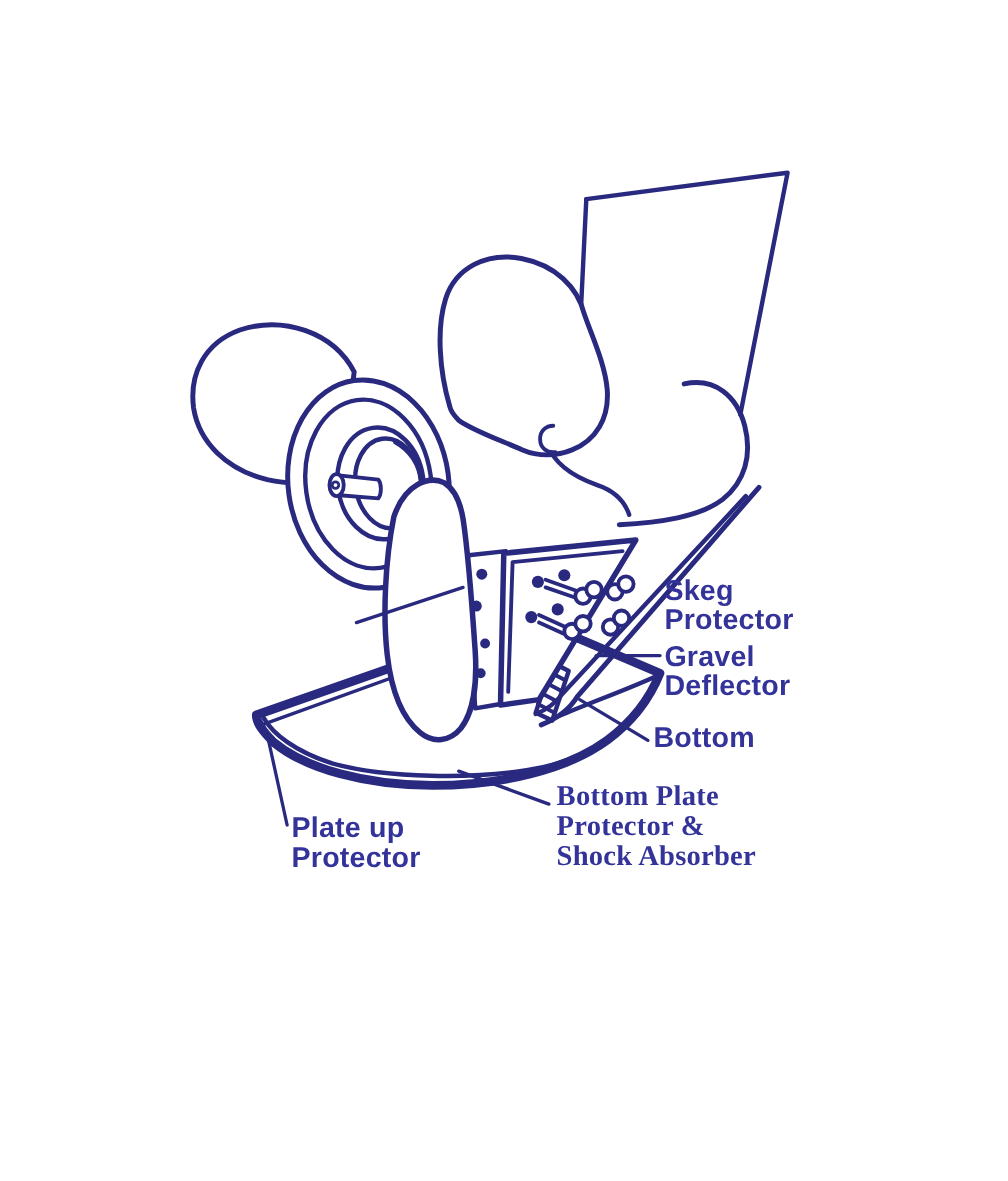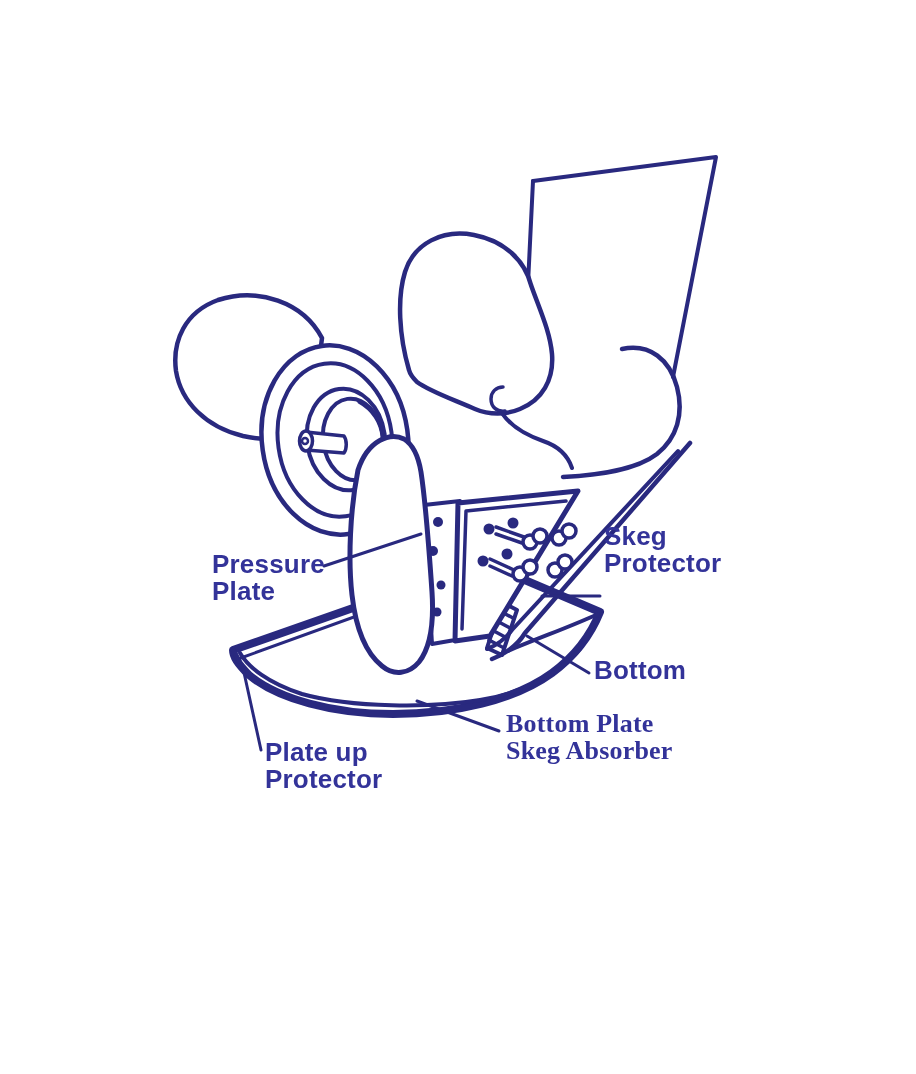--- a/index.html
+++ b/index.html
@@ -132,38 +132,39 @@
 
     <g id="leaders">
         <line class="leader" x1="324" y1="566" x2="421" y2="534"></line>
         <line class="leader" x1="542" y1="596" x2="600" y2="596"></line>
         <line class="leader" x1="527" y1="636" x2="589" y2="673"></line>
         <line class="leader" x1="243" y1="668" x2="261" y2="750"></line>
         <line class="leader" x1="417" y1="701" x2="499" y2="731"></line>
       </g>
   </svg>
 
-  <div class="label lbl-pressure">
-    <span class="lline">Pressure</span>
-    <span class="lline">Plate</span>
-  </div>
 
   <div class="label lbl-skeg">
     <span class="lline">Skeg</span>
     <span class="lline">Protector</span>
   </div>
 
+  <div class="label lbl-gravel">
+    <span class="lline">Gravel</span>
+    <span class="lline">Deflector</span>
+  </div>
 
   <div class="label lbl-slots">
     <span class="lline">Bottom</span>
   </div>
 
   <div class="label lbl-backup">
     <span class="lline">Plate up</span>
     <span class="lline">Protector</span>
   </div>
 
   <div class="label lbl-bottom">
     <span class="lline">Bottom Plate</span>
-    <span class="lline">Skeg Absorber</span>
+    <span class="lline">Protector &amp;</span>
+    <span class="lline">Shock Absorber</span>
   </div>
 
 </div>
 
 </body></html>

